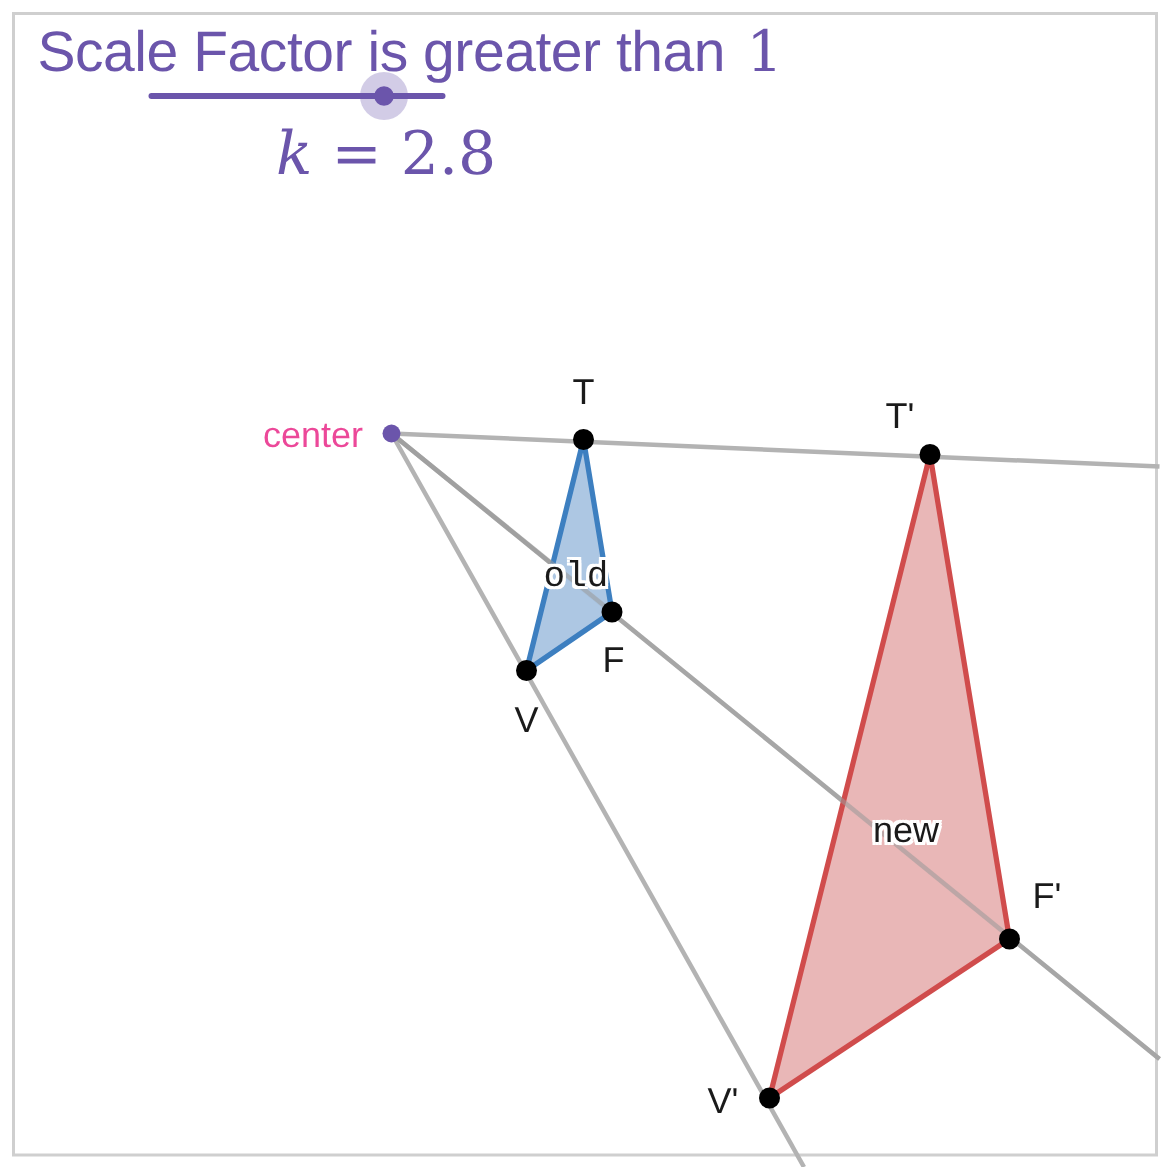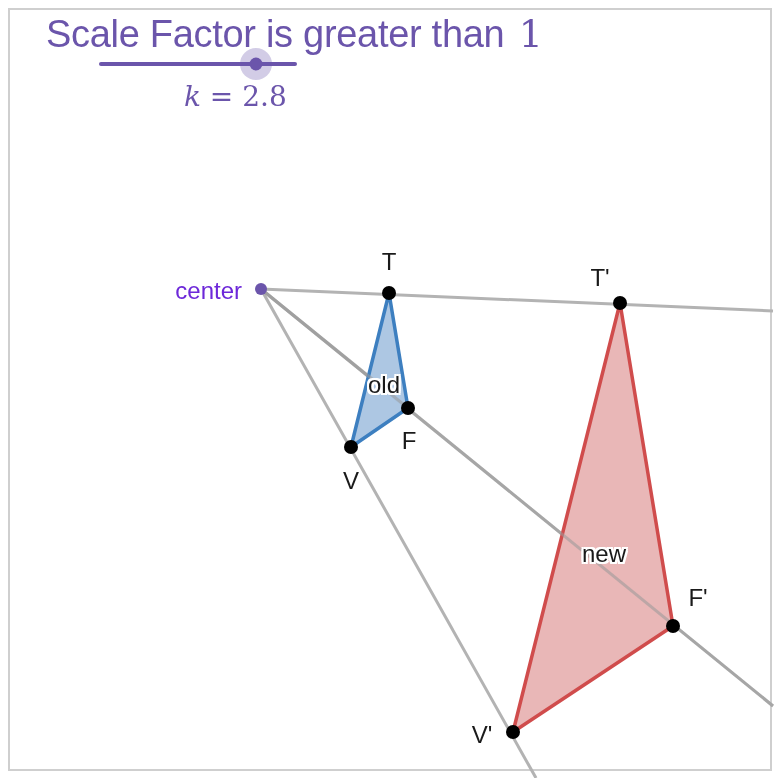--- a/index.html
+++ b/index.html
@@ -1,24 +1,24 @@
 <!DOCTYPE html>
 <html><head>
 <meta charset="utf-8">
 <style>
   html, body { margin: 0; padding: 0; background: #ffffff; }
   body { width: 778px; height: 778px; position: relative; overflow: hidden; font-family: "Liberation Sans", sans-serif; }
   .frame { position: absolute; left: 8px; top: 8px; width: 764px; height: 763px; border: 2px solid #cfcfcf; box-sizing: border-box; }
-  .title { position: absolute; left: 46px; top: 12px; font-size: 38px; color: #6b55ab; white-space: nowrap; letter-spacing: -0.3px; }
+  .title { position: absolute; left: 25px; top: 12px; font-size: 38px; color: #6b55ab; white-space: nowrap; letter-spacing: -0.3px; }
   .title .num { font-family: "DejaVu Serif", serif; font-size: 38px; margin-left: 4px; }
-  .kval { position: absolute; left: 184px; top: 80px; font-family: "DejaVu Serif", serif; font-size: 28px; color: #6b55ab; white-space: nowrap; }
+  .kval { position: absolute; left: 184px; top: 80px; font-family: "DejaVu Serif", serif; font-size: 40px; color: #6b55ab; white-space: nowrap; }
   .kval .var { font-style: italic; }
   svg { position: absolute; left: 0; top: 0; }
   .lbl { position: absolute; font-size: 24px; color: #1a1a1a; white-space: nowrap; transform: translate(-50%, -50%); }
-  .center-lbl { position: absolute; font-size: 24px; color: #6d28d9; white-space: nowrap; transform: translate(-100%, -50%); }
+  .center-lbl { position: absolute; font-size: 24px; color: #ec4899; white-space: nowrap; transform: translate(-100%, -50%); }
   .halo { text-shadow: -2px -2px 0 #fff, 2px -2px 0 #fff, -2px 2px 0 #fff, 2px 2px 0 #fff, 0 2px 0 #fff, 0 -2px 0 #fff, 2px 0 0 #fff, -2px 0 0 #fff; }
 </style>
 </head>
 <body>
 
 <div class="frame"></div>
 
 <div class="title">
   <span>Scale Factor is greater than</span>
   <span class="num">1</span>
@@ -56,18 +56,18 @@
 
 <div class="kval">
   <span class="var">k</span><span> = </span><span>2.8</span>
 </div>
 
 <div class="center-lbl" style="left:242px; top:291px;">center</div>
 
 <div class="lbl" style="left:389px; top:262px;">T</div>
 <div class="lbl" style="left:409px; top:441px;">F</div>
 <div class="lbl" style="left:351px; top:481px;">V</div>
-<div class="lbl halo" style="left:384px; top:385px;">old</div>
+<div class="lbl halo" style="left:384px; top:385px;font-family:Liberation Mono, monospace;">old</div>
 
 <div class="lbl" style="left:600px; top:278px;">T'</div>
 <div class="lbl" style="left:698px; top:598px;">F'</div>
 <div class="lbl" style="left:482px; top:735px;">V'</div>
 <div class="lbl halo" style="left:604px; top:554px;text-align:right;">new</div>
 
 </body></html>

